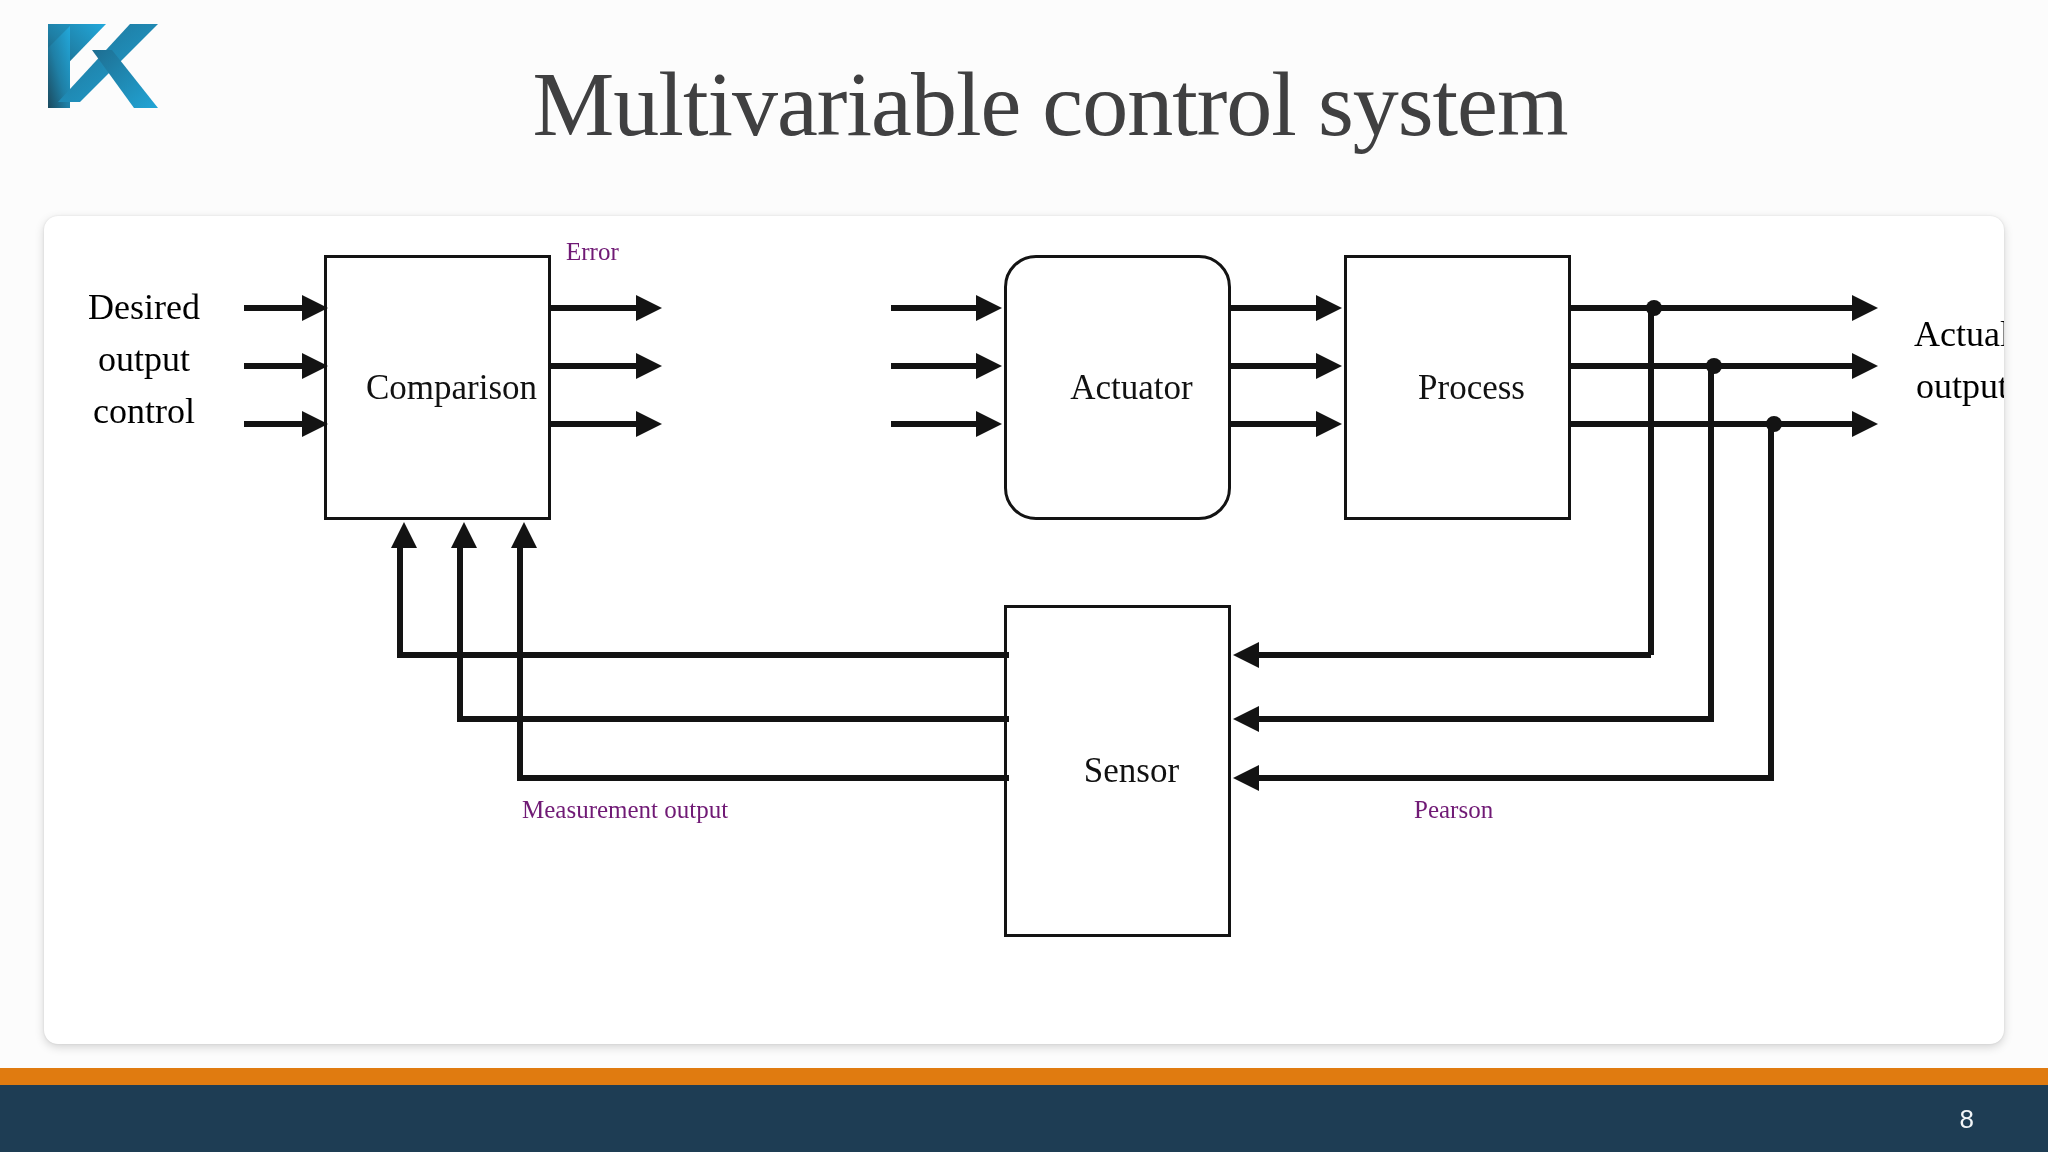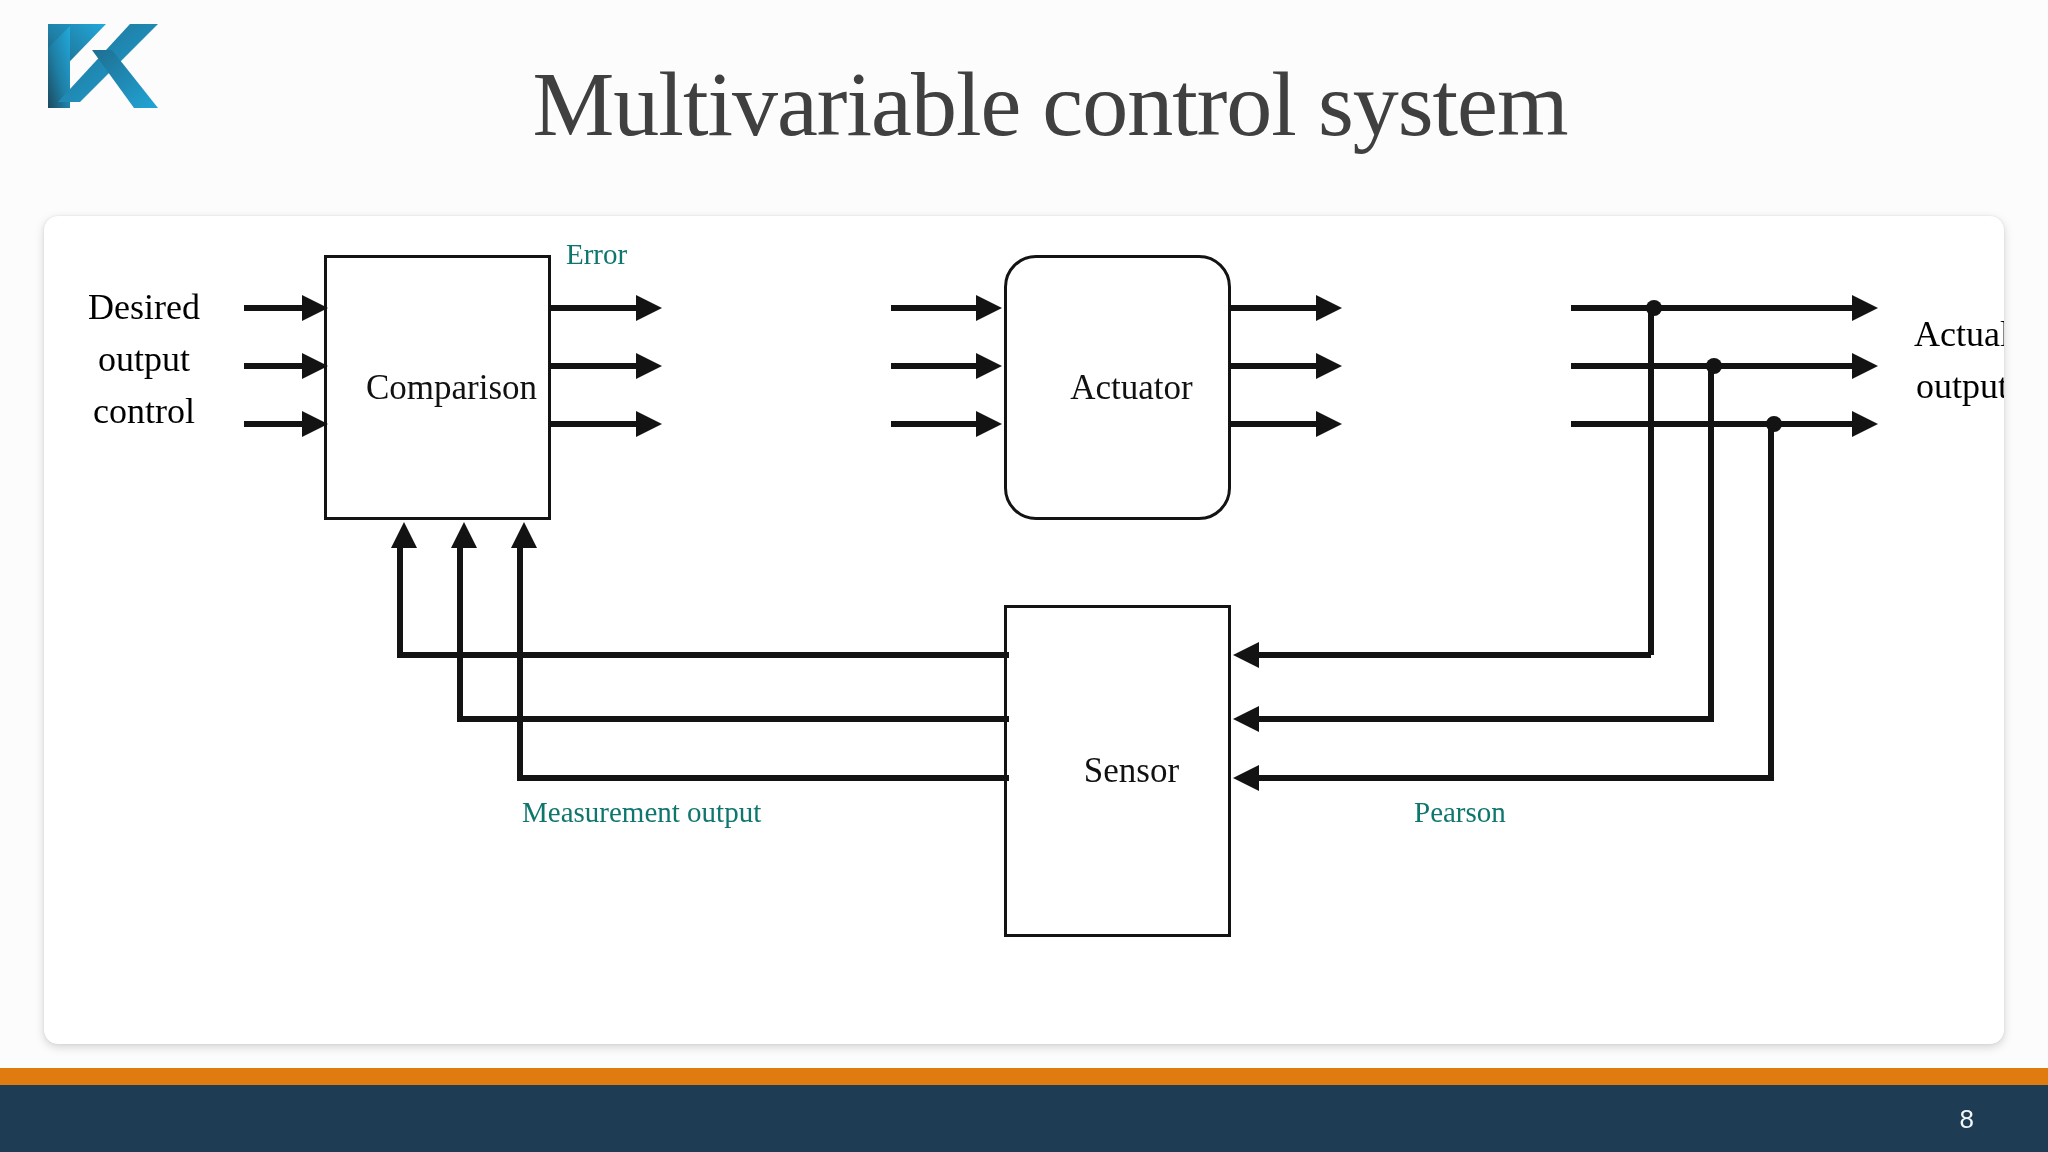--- a/index.html
+++ b/index.html
@@ -54,21 +54,21 @@
   .vline{position:absolute;background:#131313;width:6px;}
   .dot{position:absolute;width:16px;height:16px;border-radius:50%;background:#131313;}
 
   
   .ar{position:absolute;width:0;height:0;}
   .ar.r{border-top:13px solid transparent;border-bottom:13px solid transparent;border-left:26px solid #131313;}
   .ar.l{border-top:13px solid transparent;border-bottom:13px solid transparent;border-right:26px solid #131313;}
   .ar.u{border-left:13px solid transparent;border-right:13px solid transparent;border-bottom:26px solid #131313;}
 
   
-  .lab{position:absolute;font-family:"Liberation Serif",serif;font-size:29px;color:#0f766e;white-space:nowrap;}
+  .lab{position:absolute;font-family:"Liberation Serif",serif;font-size:25px;color:#701a75;white-space:nowrap;}
   .cap{position:absolute;font-family:"Liberation Sans",sans-serif;font-size:33px;color:#121212;white-space:nowrap;}
 
   
   .stack{position:absolute;text-align:center;font-family:"Liberation Serif",serif;font-size:36px;line-height:52px;white-space:nowrap;}
 
   
   #foot-orange{position:absolute;left:0;top:1068px;width:2048px;height:17px;background:#e07b10;}
   #foot-navy{position:absolute;left:0;top:1085px;width:2048px;height:67px;background:#1e3d54;}
   #pagenum{
     position:absolute;right:74px;top:1104px;
@@ -112,20 +112,23 @@
 
       <div class="blk" style="left:280px;top:39px;width:227px;height:265px;">
         <span>Comparison</span>
       </div>
 
 
       <div class="blk" style="left:960px;top:39px;width:227px;height:265px;border-radius:32px;">
         <span>Actuator</span>
       </div>
 
+      <div class="blk" style="left:1300px;top:39px;width:227px;height:265px;">
+        <span>Process</span>
+      </div>
 
       <div class="blk" style="left:960px;top:389px;width:227px;height:332px;">
         <span>Sensor</span>
       </div>
 
       <div class="hline" style="left:200px;top:89px;width:62px;"></div>
       <div class="ar r" style="left:258px;top:79px;"></div>
       <div class="hline" style="left:200px;top:147px;width:62px;"></div>
       <div class="ar r" style="left:258px;top:137px;"></div>
       <div class="hline" style="left:200px;top:205px;width:62px;"></div>

